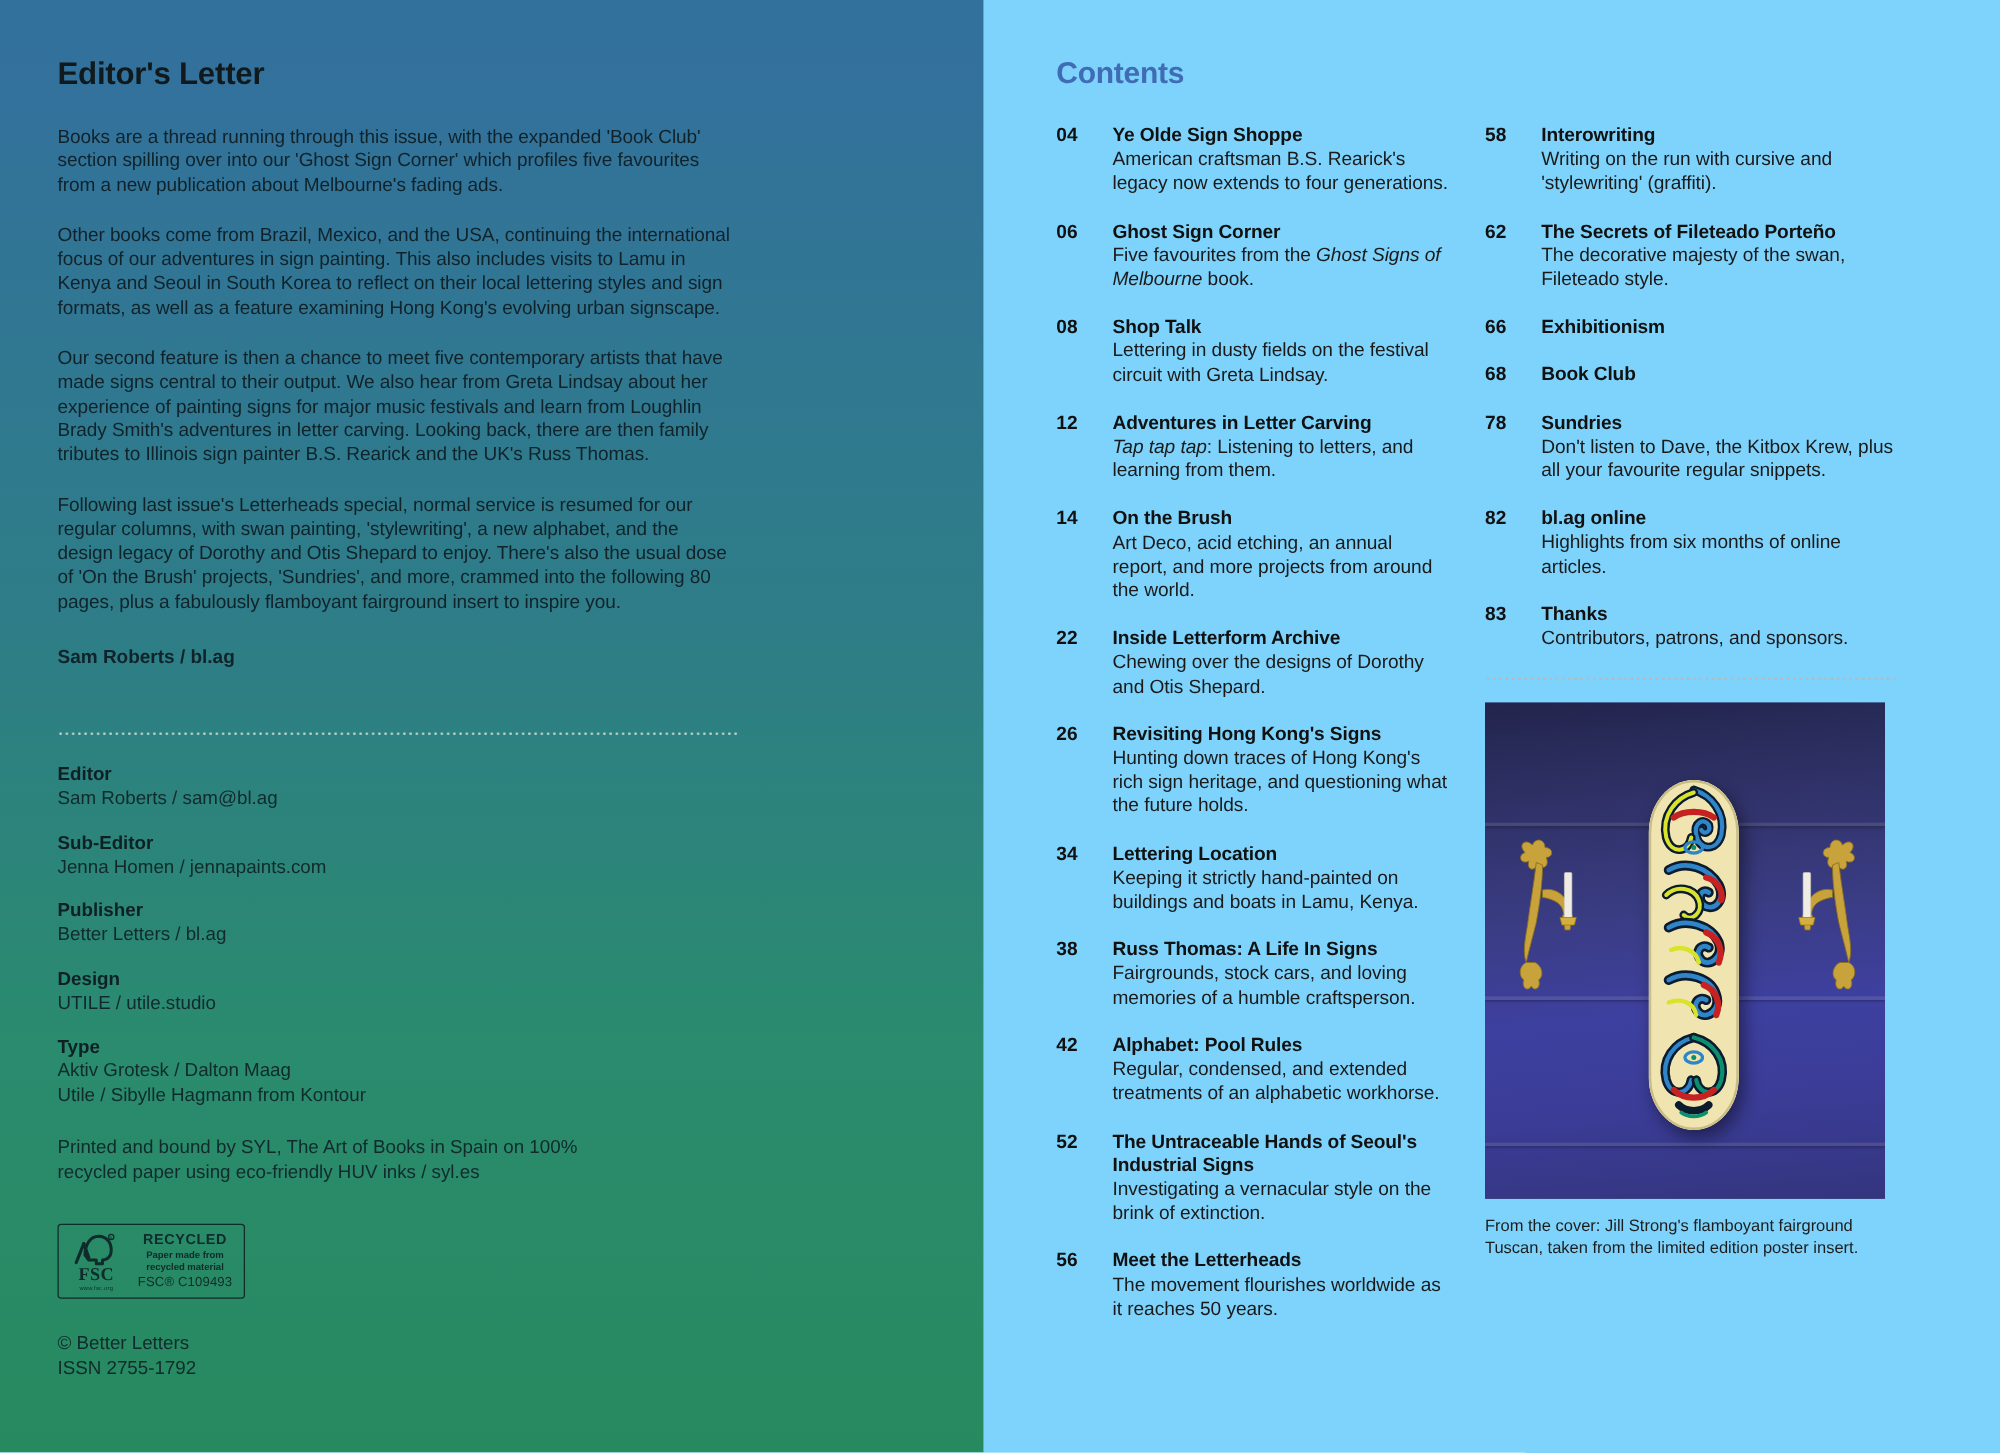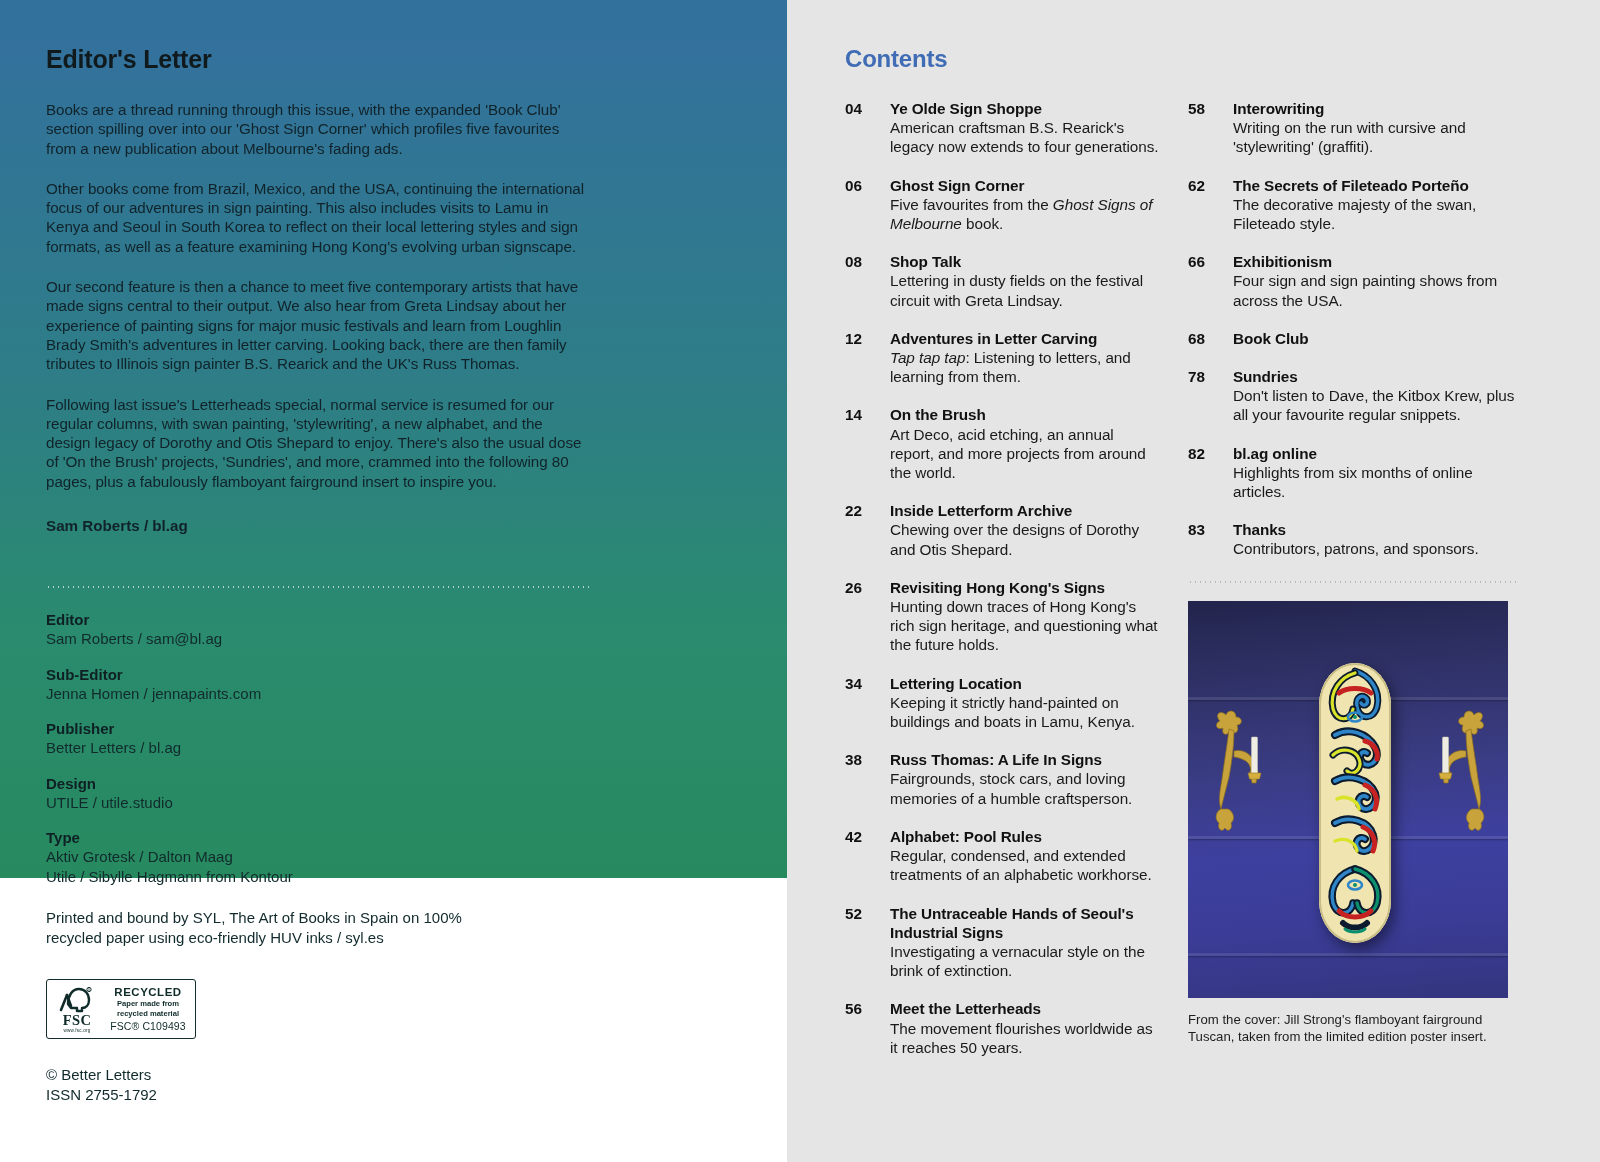--- a/index.html
+++ b/index.html
@@ -17,21 +17,21 @@
     position: relative;
     width: 1600px;
     height: 1162px;
     display: flex;
   }
 
   
   .left-page {
     position: relative;
     width: 787px;
-    height: 878px;
+    height: 1162px;
     background: linear-gradient(to bottom, #33719d 0%, #33719d 4%, #2e7d87 43%, #2a8b6e 72%, #278a5f 100%);
     box-sizing: border-box;
     padding: 40px 46px 0 46px;
     color: #0d1b20;
   }
   .ed-title {
     font-size: 25px;
     font-weight: bold;
     letter-spacing: -0.2px;
     margin: 5px 0 26px 0;
@@ -142,21 +142,21 @@
     font-size: 15px;
     line-height: 19.5px;
     color: #112a2c;
   }
 
   
   .right-page {
     position: relative;
     width: 813px;
     height: 1162px;
-    background: #e5e5e5;
+    background: #7dd3fc;
     box-sizing: border-box;
     padding: 40px 62px 0 58px;
     color: #111111;
   }
   .contents-title {
     font-size: 24px;
     font-weight: bold;
     letter-spacing: -0.2px;
     color: #3f6cb4;
     margin: 5px 0 26px 0;
@@ -439,21 +439,20 @@
           <div class="toc-body">
             <div class="toc-heading">The Secrets of Fileteado Porteño</div>
             <div class="toc-desc">The decorative majesty of the swan, Fileteado style.</div>
           </div>
         </div>
 
         <div class="toc-entry">
           <div class="toc-page">66</div>
           <div class="toc-body">
             <div class="toc-heading">Exhibitionism</div>
-            <div class="toc-desc">Four sign and sign painting shows from across the USA.</div>
           </div>
         </div>
 
         <div class="toc-entry">
           <div class="toc-page">68</div>
           <div class="toc-body">
             <div class="toc-heading">Book Club</div>
           </div>
         </div>
 

